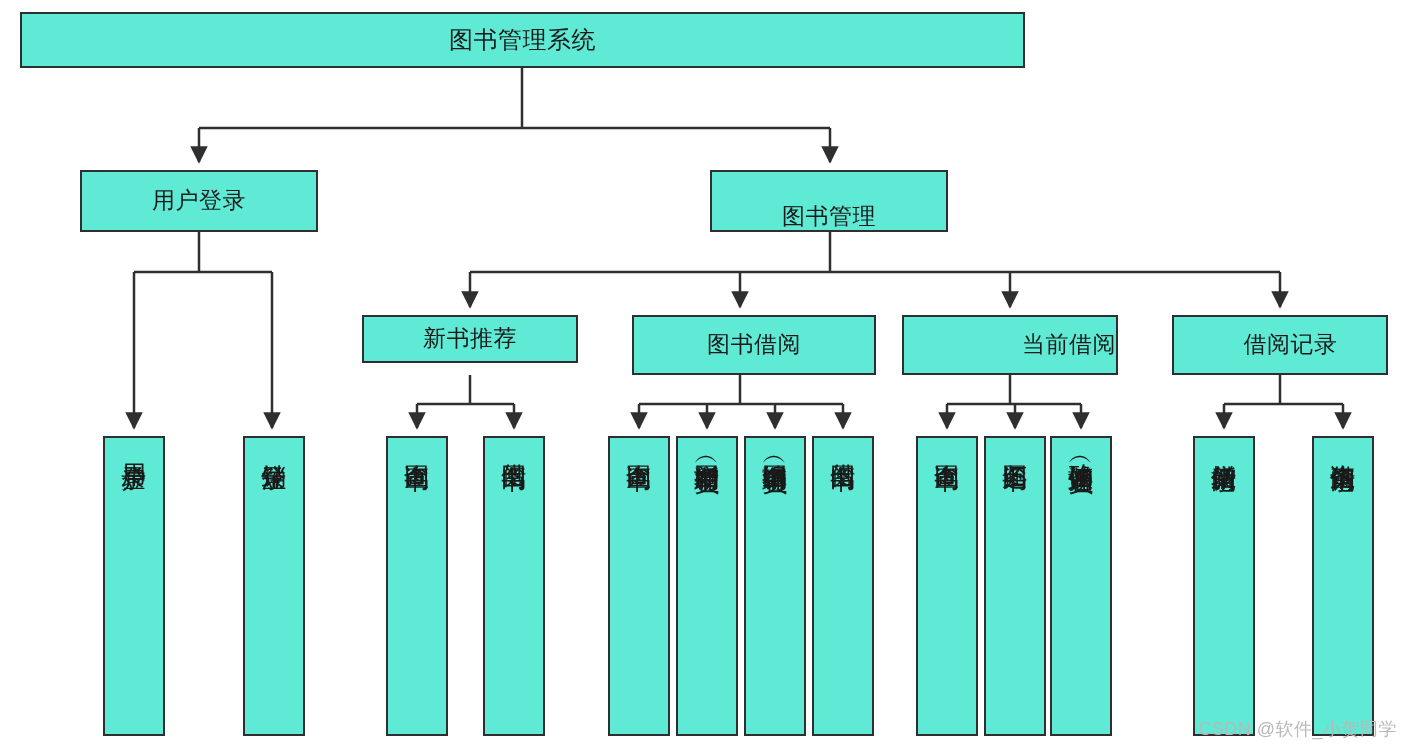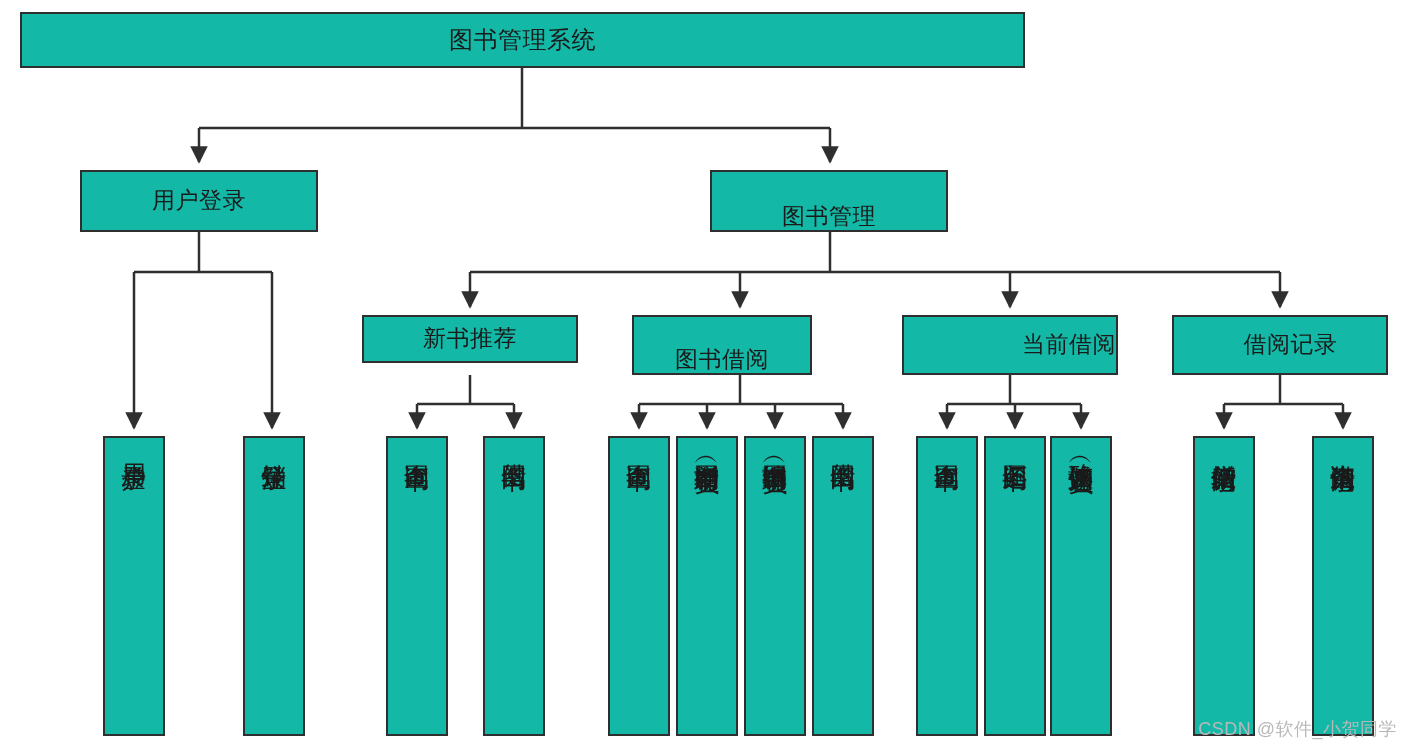--- a/index.html
+++ b/index.html
@@ -21,21 +21,21 @@
     position: absolute;
     left: 0;
     top: 0;
     width: 1405px;
     height: 747px;
     pointer-events: none;
   }
   .node {
     position: absolute;
     box-sizing: border-box;
-    background: #14b8a6;
+    background: #5eead4;
     border: 2.5px solid #2f2f2f;
     display: flex;
     align-items: center;
     justify-content: center;
     color: #1a1a1a;
     text-align: center;
     z-index: 2;
   }
   .node .lbl {
     display: block;
@@ -136,21 +136,21 @@
   <div class="node h" style="left:80px; top:170px; width:238px; height:62px;">
     <span class="lbl">用户登录</span>
   </div>
   <div class="node h" style="left:710px; top:170px; width:238px; height:62px;align-items:flex-end;">
     <span class="lbl">图书管理</span>
   </div>
 
   <div class="node h" style="left:362px; top:315px; width:216px; height:48px;">
     <span class="lbl">新书推荐</span>
   </div>
-  <div class="node h" style="left:632px; top:315px; width:180px; height:60px;align-items:flex-end;">
+  <div class="node h" style="left:632px; top:315px; width:244px; height:60px;">
     <span class="lbl">图书借阅</span>
   </div>
   <div class="node h" style="left:902px; top:315px; width:216px; height:60px;justify-content:flex-end;">
     <span class="lbl">当前借阅</span>
   </div>
   <div class="node h" style="left:1172px; top:315px; width:216px; height:60px;padding-left:21px;">
     <span class="lbl">借阅记录</span>
   </div>
 
   <div class="node v" style="left:103px; top:436px; width:62px; height:300px;">

